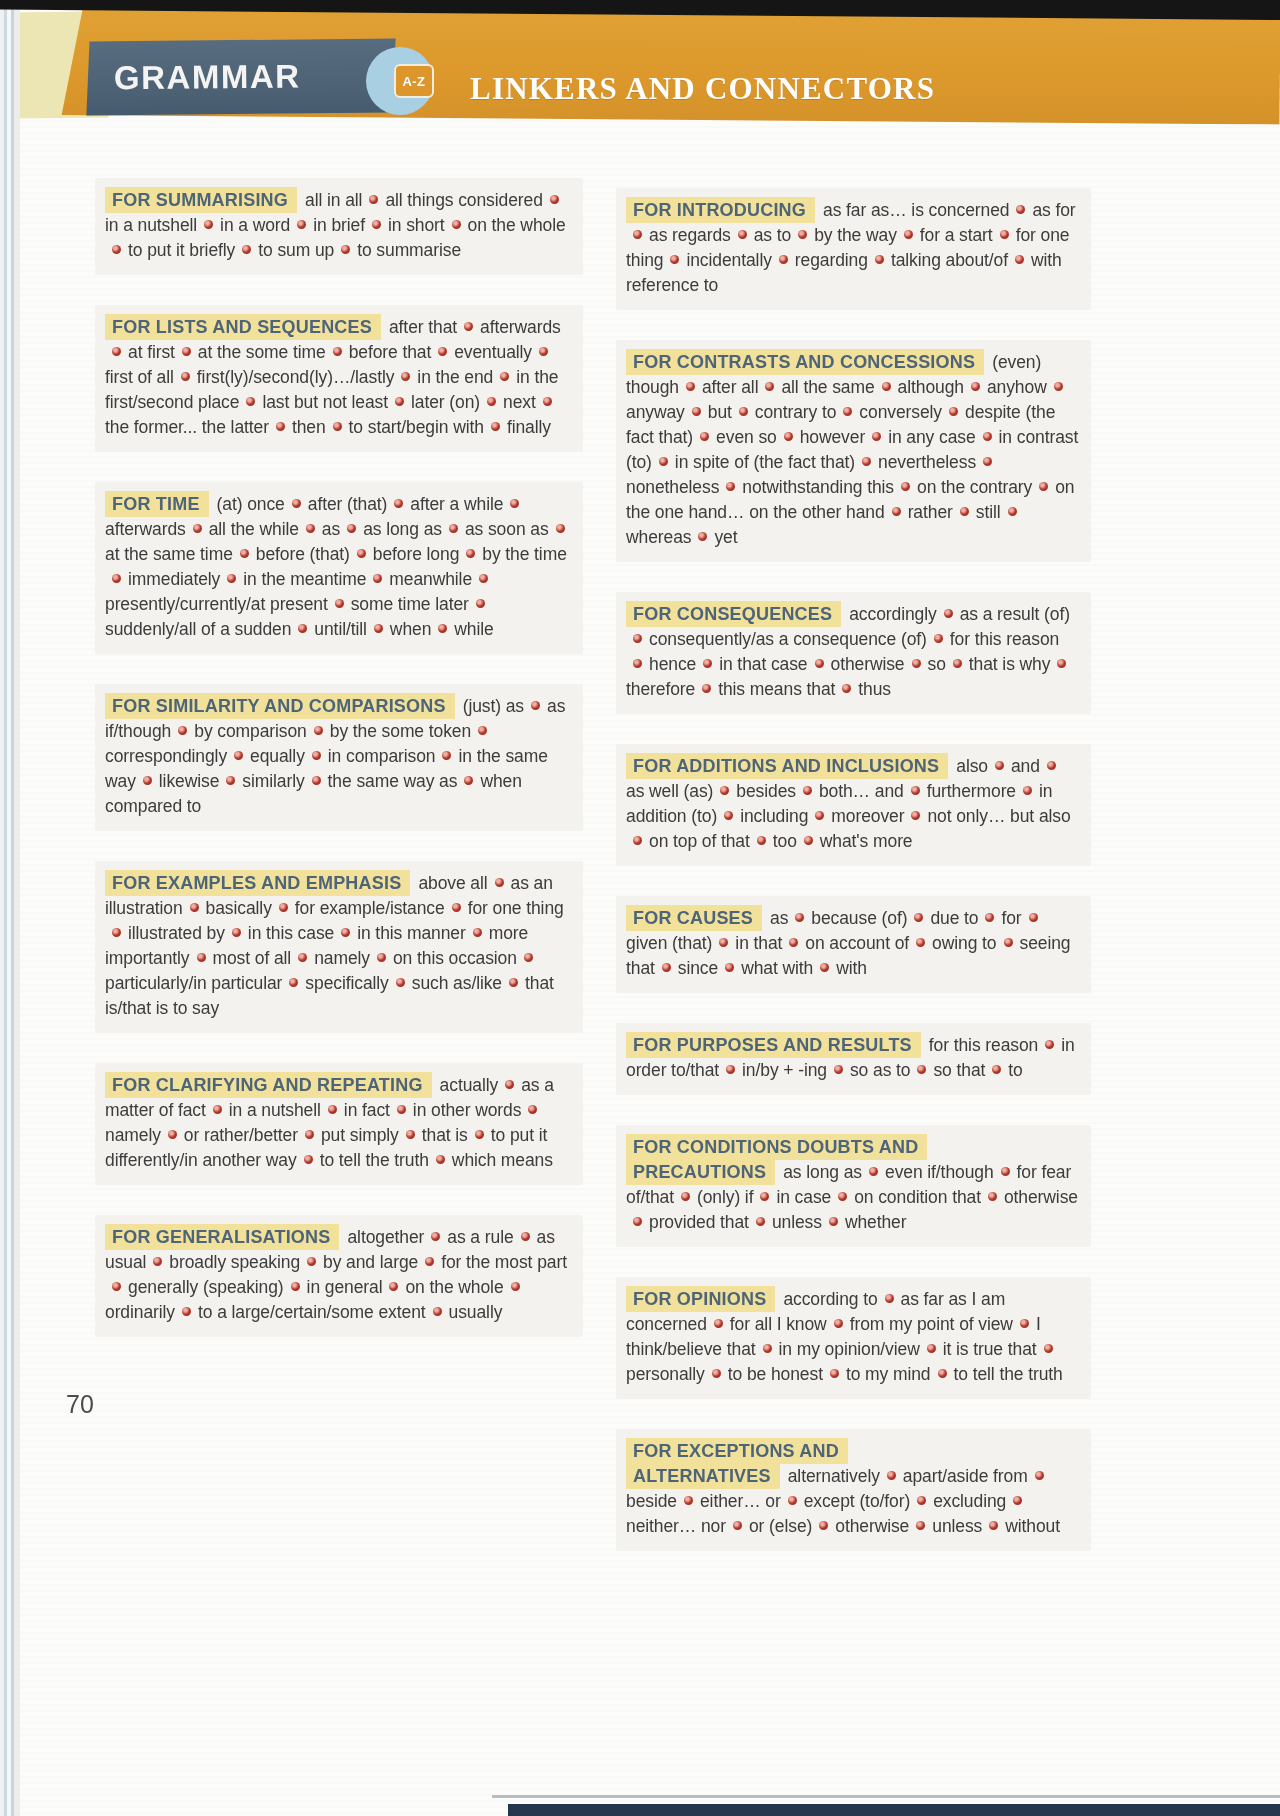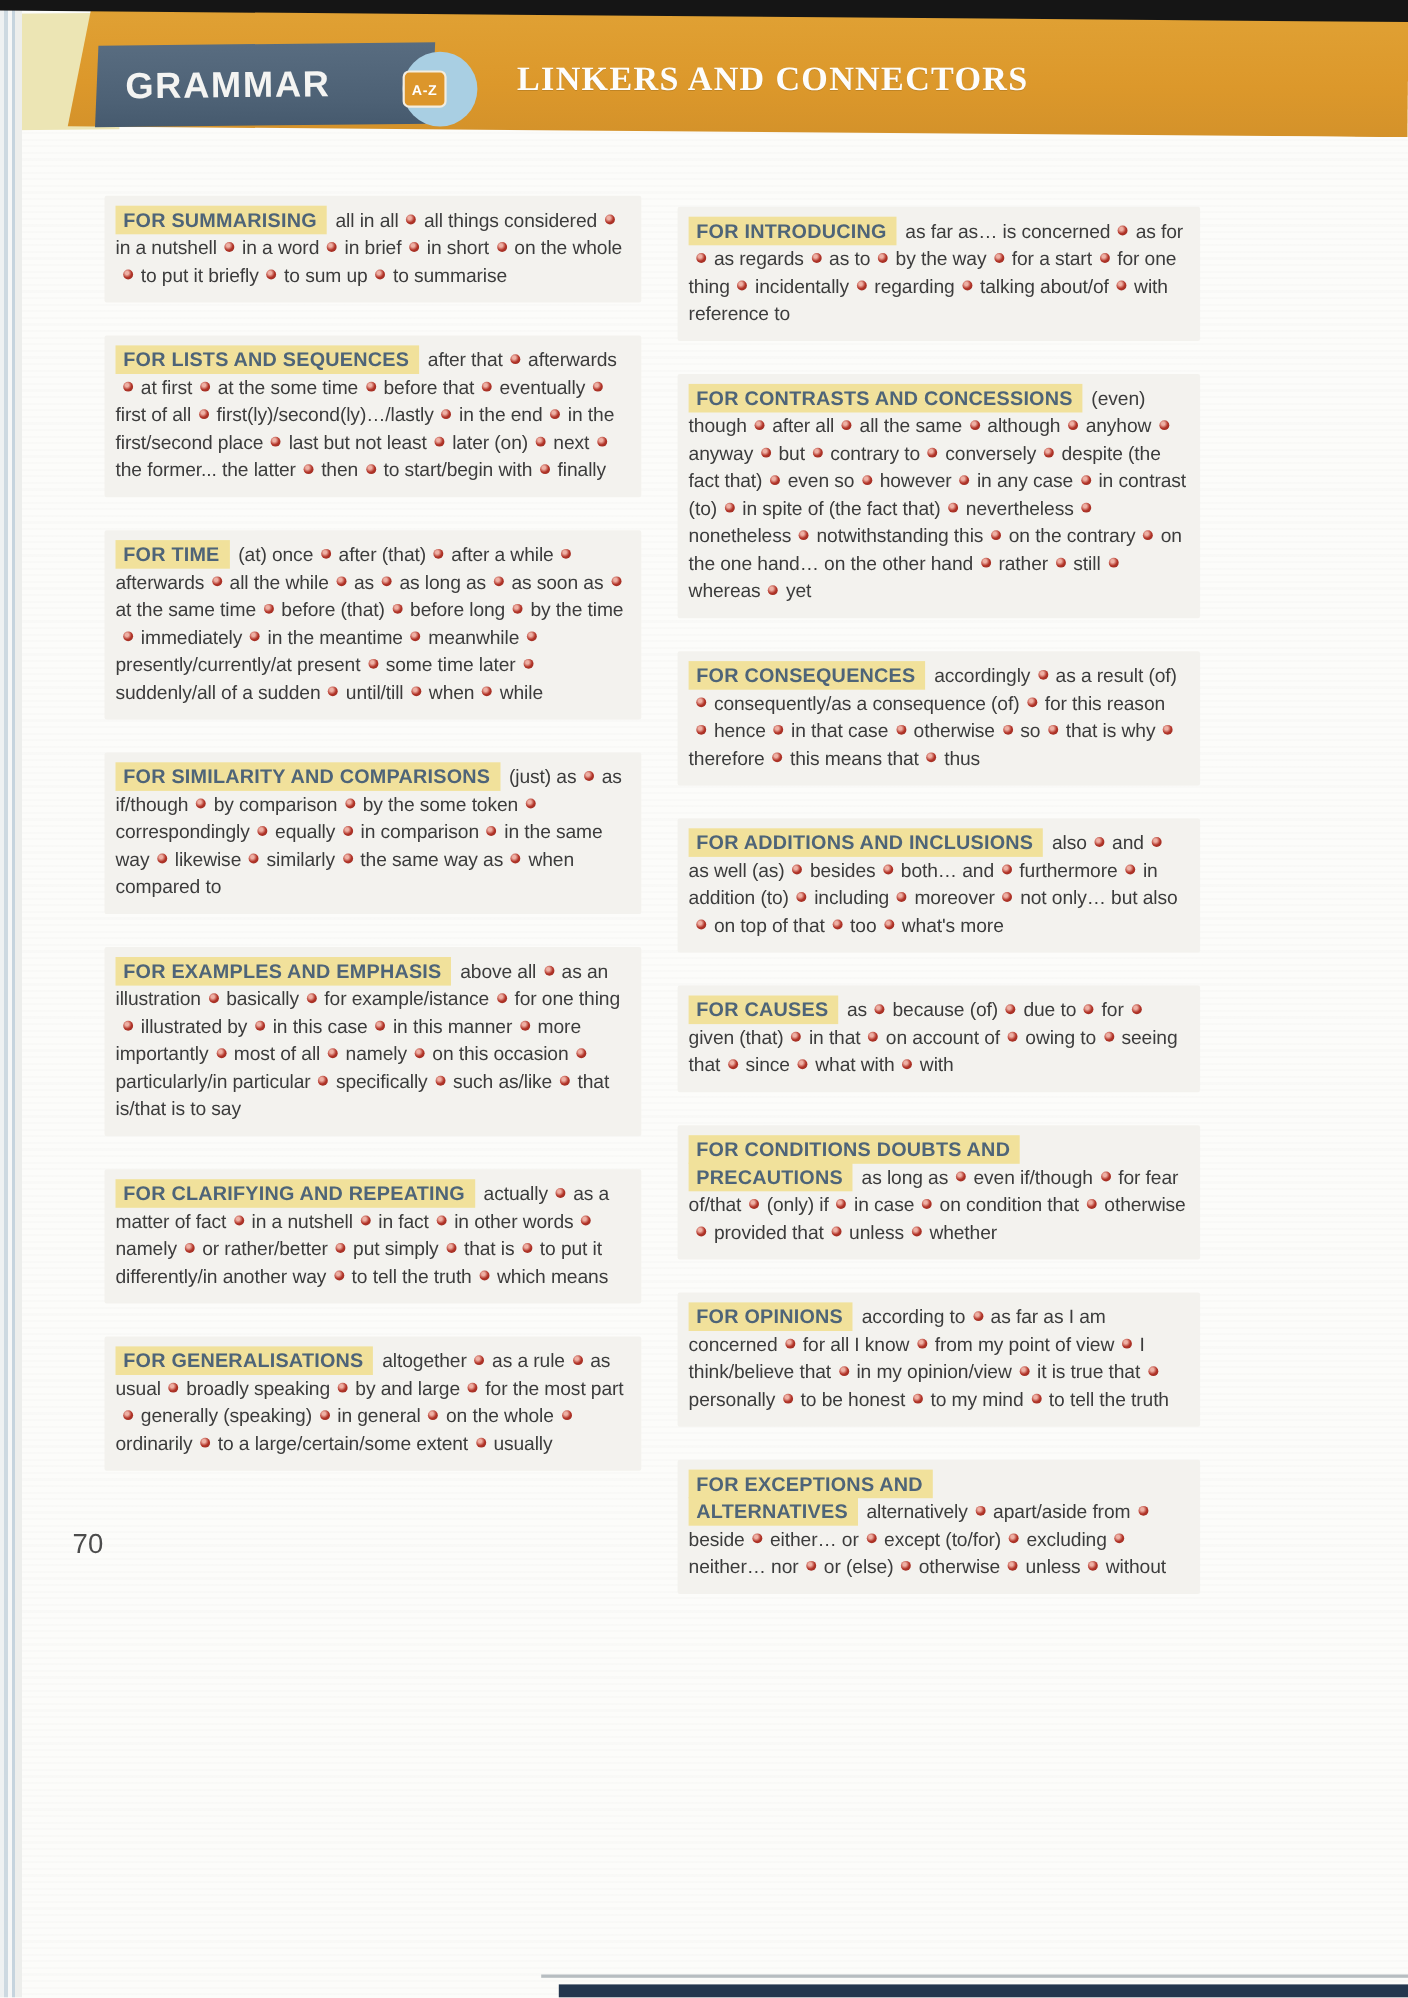--- a/index.html
+++ b/index.html
@@ -26,24 +26,24 @@
   .banner{position:absolute;left:52px;top:10px;right:0;height:112px;z-index:2;
     background:linear-gradient(180deg,#e0a134 0,#dc982b 60%,#d4922a 100%);
     clip-path:polygon(2.5% 0,100% 4%,100% 100%,0.8% 96%);
     transform:rotate(0.25deg);}
   .grammar-tab{position:absolute;left:88px;top:40px;width:306px;height:74px;z-index:3;
     background:linear-gradient(180deg,#586c80 0,#4d6175 70%,#465a6e 100%);
     transform:skewX(-3deg) rotate(-0.6deg);
     display:flex;align-items:center;padding-left:26px;box-sizing:border-box;}
   .grammar-tab .txt{color:#f4f4f2;font-weight:bold;font-size:33px;letter-spacing:1.5px;transform:skewX(3deg);}
   .az-circle{position:absolute;left:366px;top:47px;width:68px;height:68px;border-radius:50%;
-    background:#a9cfe3;z-index:4;display:flex;align-items:center;justify-content:flex-start;}
+    background:#a9cfe3;z-index:4;display:flex;align-items:center;justify-content:flex-end;}
   .az-badge{width:36px;height:30px;background:#dc962b;border:2px solid #f3ede0;border-radius:6px;
     color:#fff;font-weight:bold;font-size:13px;display:flex;align-items:center;justify-content:center;letter-spacing:0.5px;}
-  .main-title{position:absolute;left:470px;top:54px;z-index:4;color:#fdfdfc;
+  .main-title{position:absolute;left:470px;top:71px;z-index:4;color:#fdfdfc;
     font-family:"Liberation Serif",serif;font-weight:bold;font-size:31px;letter-spacing:1.2px;
     text-shadow:0 1px 0 rgba(0,0,0,0.12);}
 
   
   .columns{position:absolute;left:95px;top:178px;width:996px;display:flex;z-index:2;}
   .col{display:flex;flex-direction:column;}
   .col-left{width:488px;margin-right:33px;align-items:flex-end;}
   .col-right{width:475px;padding-top:10px;box-sizing:border-box;}
   .block{
     margin:0 0 30px 0;background:#f3f2ee;padding:10px 10px 12px 10px;border-radius:2px;
@@ -88,19 +88,20 @@
       <p class="block"><span class="hl">FOR EXAMPLES AND EMPHASIS</span><span>above all</span><span class="dot"></span><span>as an illustration</span><span class="dot"></span><span>basically</span><span class="dot"></span><span>for example/istance</span><span class="dot"></span><span>for one thing</span><span class="dot"></span><span>illustrated by</span><span class="dot"></span><span>in this case</span><span class="dot"></span><span>in this manner</span><span class="dot"></span><span>more importantly</span><span class="dot"></span><span>most of all</span><span class="dot"></span><span>namely</span><span class="dot"></span><span>on this occasion</span><span class="dot"></span><span>particularly/in particular</span><span class="dot"></span><span>specifically</span><span class="dot"></span><span>such as/like</span><span class="dot"></span><span>that is/that is to say</span></p>
       <p class="block"><span class="hl">FOR CLARIFYING AND REPEATING</span><span>actually</span><span class="dot"></span><span>as a matter of fact</span><span class="dot"></span><span>in a nutshell</span><span class="dot"></span><span>in fact</span><span class="dot"></span><span>in other words</span><span class="dot"></span><span>namely</span><span class="dot"></span><span>or rather/better</span><span class="dot"></span><span>put simply</span><span class="dot"></span><span>that is</span><span class="dot"></span><span>to put it differently/in another way</span><span class="dot"></span><span>to tell the truth</span><span class="dot"></span><span>which means</span></p>
       <p class="block"><span class="hl">FOR GENERALISATIONS</span><span>altogether</span><span class="dot"></span><span>as a rule</span><span class="dot"></span><span>as usual</span><span class="dot"></span><span>broadly speaking</span><span class="dot"></span><span>by and large</span><span class="dot"></span><span>for the most part</span><span class="dot"></span><span>generally (speaking)</span><span class="dot"></span><span>in general</span><span class="dot"></span><span>on the whole</span><span class="dot"></span><span>ordinarily</span><span class="dot"></span><span>to a large/certain/some extent</span><span class="dot"></span><span>usually</span></p>
     </div>
   <div class="col col-right">
       <p class="block"><span class="hl">FOR INTRODUCING</span><span>as far as… is concerned</span><span class="dot"></span><span>as for</span><span class="dot"></span><span>as regards</span><span class="dot"></span><span>as to</span><span class="dot"></span><span>by the way</span><span class="dot"></span><span>for a start</span><span class="dot"></span><span>for one thing</span><span class="dot"></span><span>incidentally</span><span class="dot"></span><span>regarding</span><span class="dot"></span><span>talking about/of</span><span class="dot"></span><span>with reference to</span></p>
       <p class="block"><span class="hl">FOR CONTRASTS AND CONCESSIONS</span><span>(even) though</span><span class="dot"></span><span>after all</span><span class="dot"></span><span>all the same</span><span class="dot"></span><span>although</span><span class="dot"></span><span>anyhow</span><span class="dot"></span><span>anyway</span><span class="dot"></span><span>but</span><span class="dot"></span><span>contrary to</span><span class="dot"></span><span>conversely</span><span class="dot"></span><span>despite (the fact that)</span><span class="dot"></span><span>even so</span><span class="dot"></span><span>however</span><span class="dot"></span><span>in any case</span><span class="dot"></span><span>in contrast (to)</span><span class="dot"></span><span>in spite of (the fact that)</span><span class="dot"></span><span>nevertheless</span><span class="dot"></span><span>nonetheless</span><span class="dot"></span><span>notwithstanding this</span><span class="dot"></span><span>on the contrary</span><span class="dot"></span><span>on the one hand… on the other hand</span><span class="dot"></span><span>rather</span><span class="dot"></span><span>still</span><span class="dot"></span><span>whereas</span><span class="dot"></span><span>yet</span></p>
       <p class="block"><span class="hl">FOR CONSEQUENCES</span><span>accordingly</span><span class="dot"></span><span>as a result (of)</span><span class="dot"></span><span>consequently/as a consequence (of)</span><span class="dot"></span><span>for this reason</span><span class="dot"></span><span>hence</span><span class="dot"></span><span>in that case</span><span class="dot"></span><span>otherwise</span><span class="dot"></span><span>so</span><span class="dot"></span><span>that is why</span><span class="dot"></span><span>therefore</span><span class="dot"></span><span>this means that</span><span class="dot"></span><span>thus</span></p>
       <p class="block"><span class="hl">FOR ADDITIONS AND INCLUSIONS</span><span>also</span><span class="dot"></span><span>and</span><span class="dot"></span><span>as well (as)</span><span class="dot"></span><span>besides</span><span class="dot"></span><span>both… and</span><span class="dot"></span><span>furthermore</span><span class="dot"></span><span>in addition (to)</span><span class="dot"></span><span>including</span><span class="dot"></span><span>moreover</span><span class="dot"></span><span>not only… but also</span><span class="dot"></span><span>on top of that</span><span class="dot"></span><span>too</span><span class="dot"></span><span>what's more</span></p>
       <p class="block"><span class="hl">FOR CAUSES</span><span>as</span><span class="dot"></span><span>because (of)</span><span class="dot"></span><span>due to</span><span class="dot"></span><span>for</span><span class="dot"></span><span>given (that)</span><span class="dot"></span><span>in that</span><span class="dot"></span><span>on account of</span><span class="dot"></span><span>owing to</span><span class="dot"></span><span>seeing that</span><span class="dot"></span><span>since</span><span class="dot"></span><span>what with</span><span class="dot"></span><span>with</span></p>
+      <p class="block"><span class="hl">FOR PURPOSES AND RESULTS</span><span>for this reason</span><span class="dot"></span><span>in order to/that</span><span class="dot"></span><span>in/by + -ing</span><span class="dot"></span><span>so as to</span><span class="dot"></span><span>so that</span><span class="dot"></span><span>to</span></p>
       <p class="block"><span class="hl">FOR CONDITIONS DOUBTS AND PRECAUTIONS</span><span>as long as</span><span class="dot"></span><span>even if/though</span><span class="dot"></span><span>for fear of/that</span><span class="dot"></span><span>(only) if</span><span class="dot"></span><span>in case</span><span class="dot"></span><span>on condition that</span><span class="dot"></span><span>otherwise</span><span class="dot"></span><span>provided that</span><span class="dot"></span><span>unless</span><span class="dot"></span><span>whether</span></p>
       <p class="block"><span class="hl">FOR OPINIONS</span><span>according to</span><span class="dot"></span><span>as far as I am concerned</span><span class="dot"></span><span>for all I know</span><span class="dot"></span><span>from my point of view</span><span class="dot"></span><span>I think/believe that</span><span class="dot"></span><span>in my opinion/view</span><span class="dot"></span><span>it is true that</span><span class="dot"></span><span>personally</span><span class="dot"></span><span>to be honest</span><span class="dot"></span><span>to my mind</span><span class="dot"></span><span>to tell the truth</span></p>
       <p class="block"><span class="hl">FOR EXCEPTIONS AND ALTERNATIVES</span><span>alternatively</span><span class="dot"></span><span>apart/aside from</span><span class="dot"></span><span>beside</span><span class="dot"></span><span>either… or</span><span class="dot"></span><span>except (to/for)</span><span class="dot"></span><span>excluding</span><span class="dot"></span><span>neither… nor</span><span class="dot"></span><span>or (else)</span><span class="dot"></span><span>otherwise</span><span class="dot"></span><span>unless</span><span class="dot"></span><span>without</span></p>
     </div>
 </div>
 
 <div class="page-num">70</div>
 
 </body></html>

